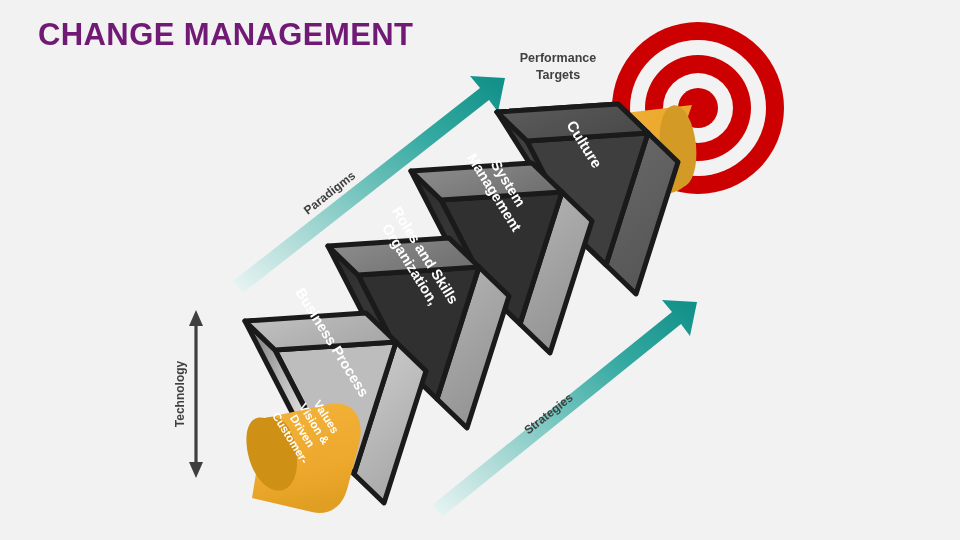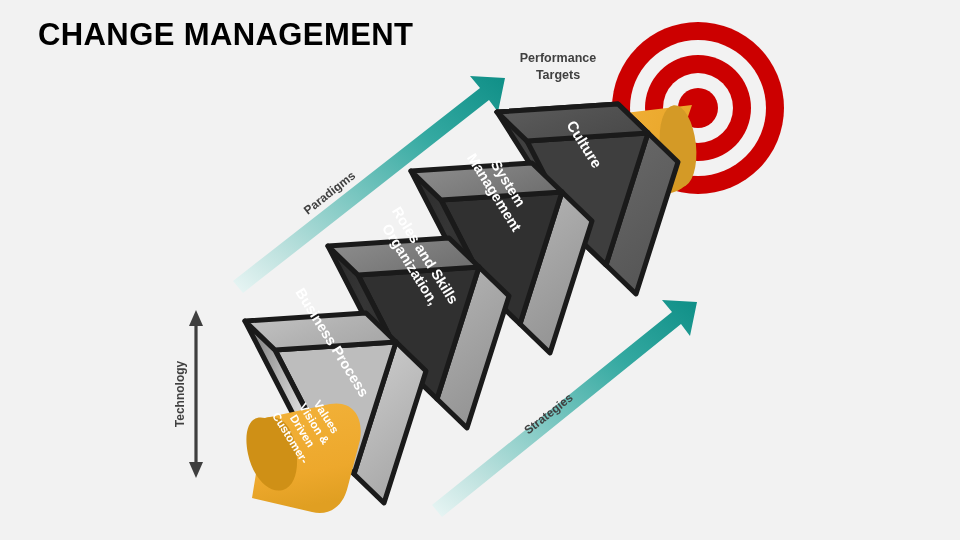--- a/index.html
+++ b/index.html
@@ -20,21 +20,21 @@
     height: 540px;
     background: #f2f2f2;
   }
   #page-title {
     position: absolute;
     left: 38px;
     top: 17px;
     font-size: 31px;
     font-weight: bold;
     letter-spacing: 0.4px;
-    color: #000000;
+    color: #701a75;
     font-family: "Liberation Sans", sans-serif;
     white-space: nowrap;
   }
   #diagram {
     position: absolute;
     left: 0;
     top: 0;
     width: 960px;
     height: 540px;
   }

